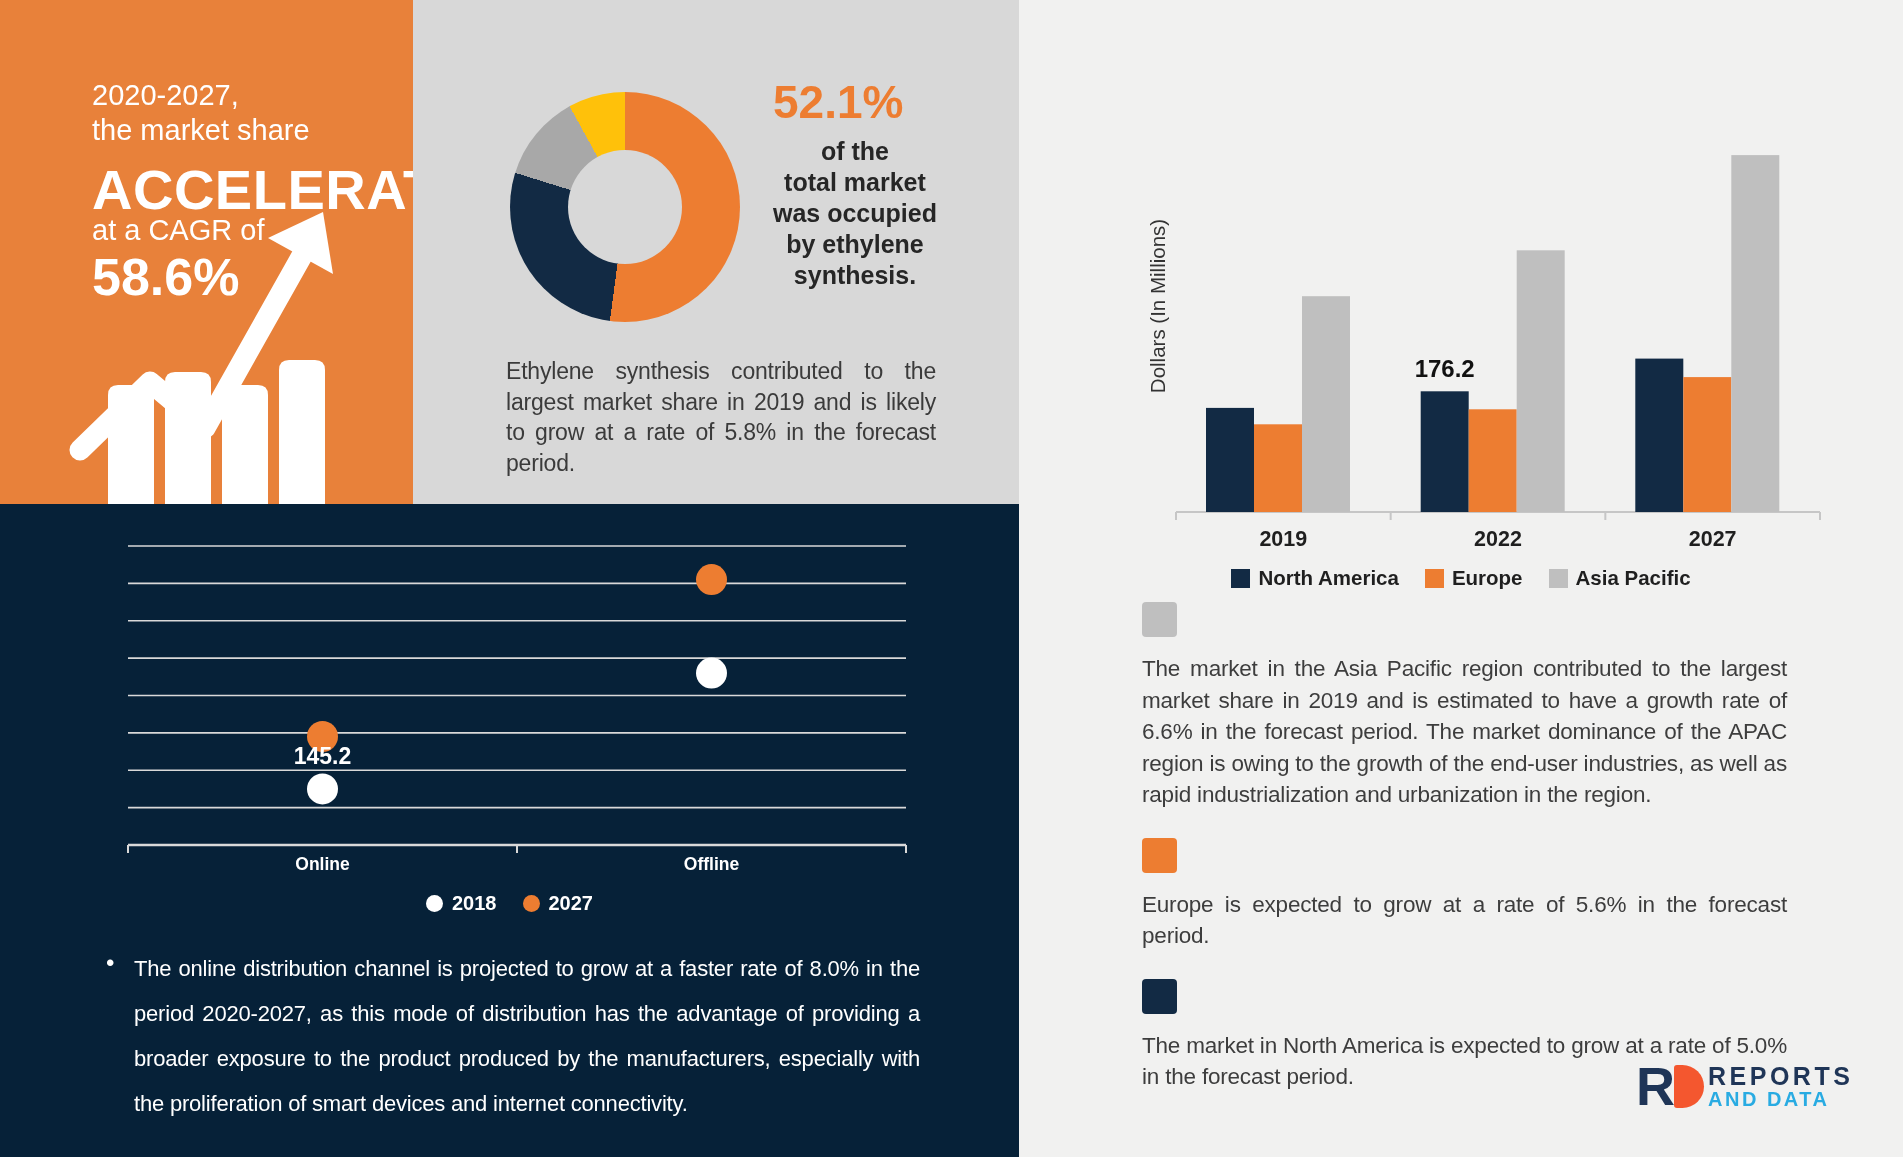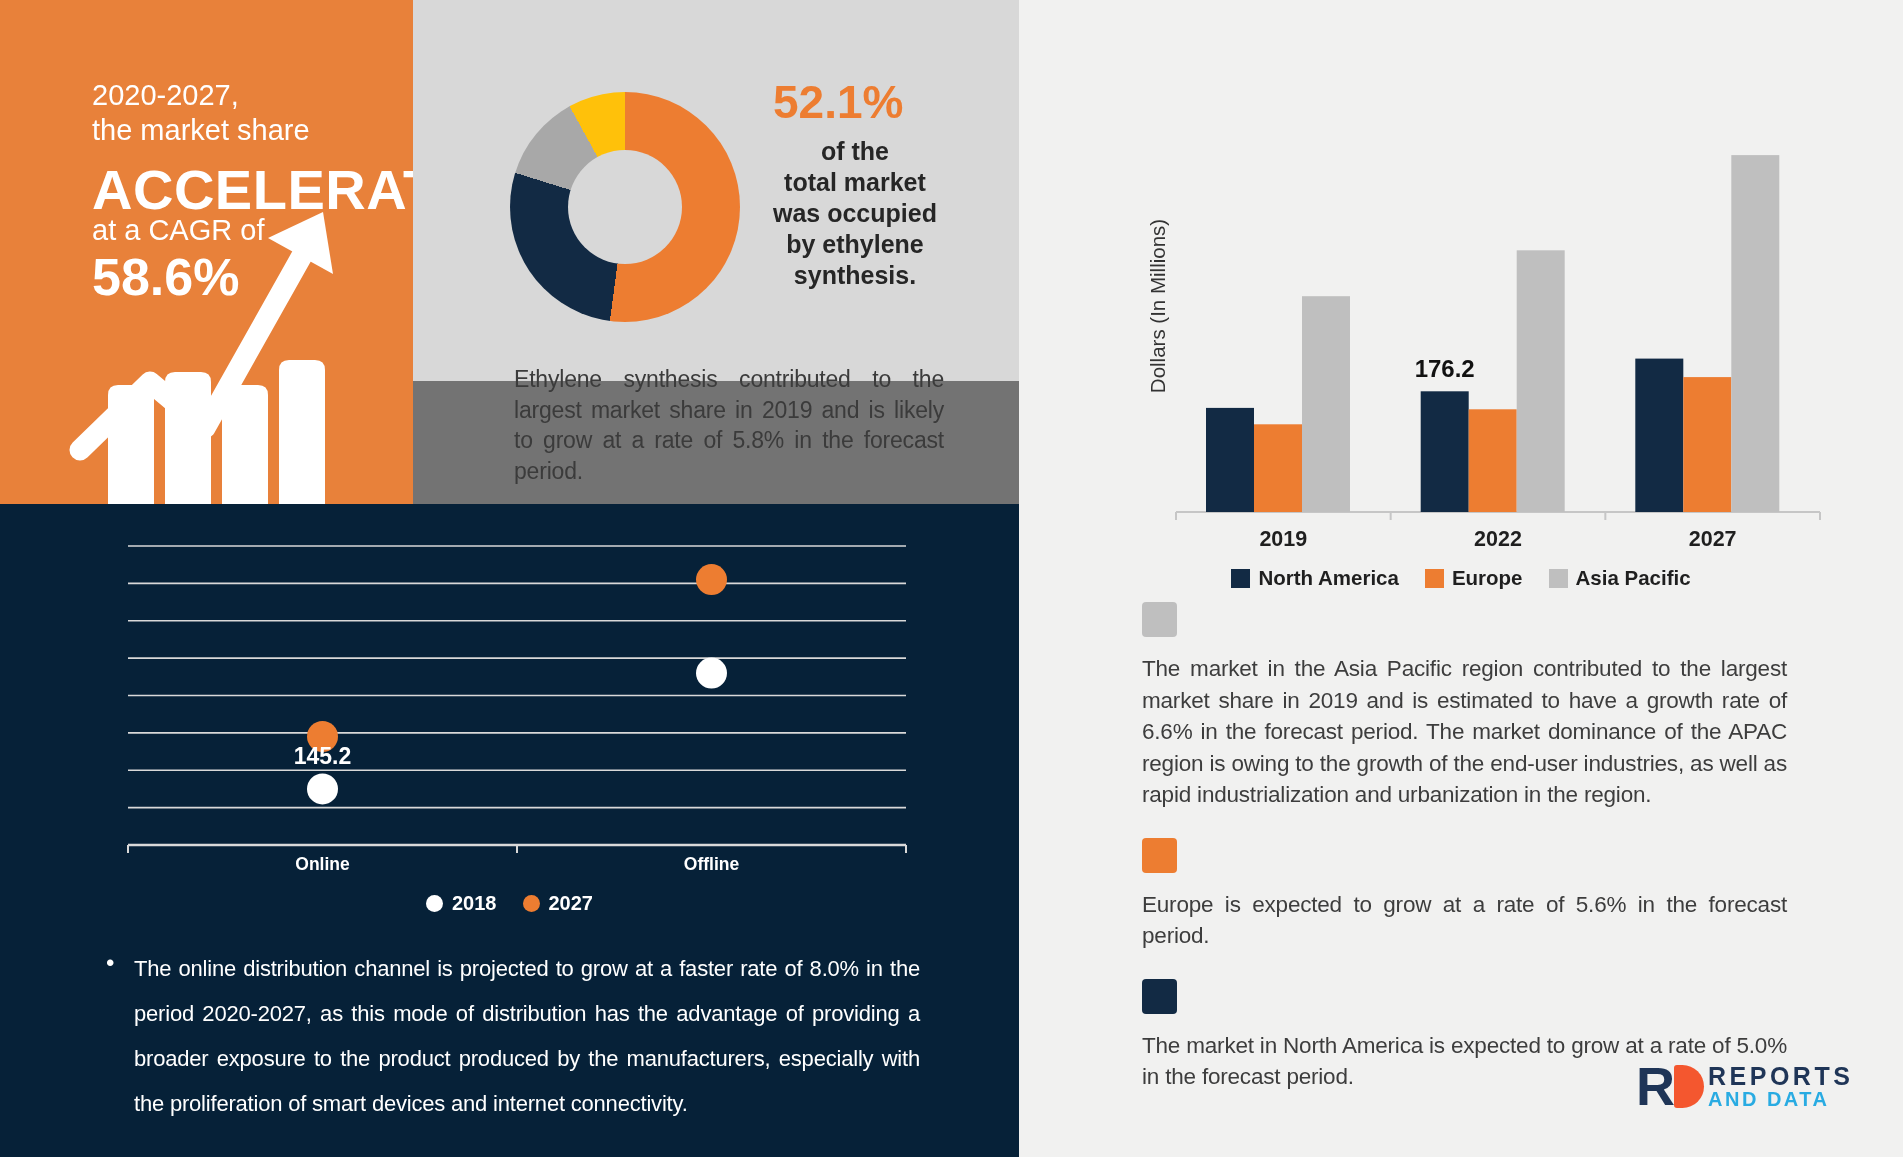--- a/index.html
+++ b/index.html
@@ -1,37 +1,37 @@
 <!DOCTYPE html>
 <html><head>
 <meta charset="utf-8">
 <style>
   html,body{margin:0;padding:0;background:#fff;font-family:"Liberation Sans",sans-serif;}
-  .page{position:relative;width:1903px;height:1157px;overflow:hidden;background:#737373;}
+  .page{position:relative;width:1903px;height:1157px;overflow:hidden;background:#4c1d95;}
   section{position:absolute;}
   .panel-orange{left:0;top:0;width:413px;height:504px;background:#E8813A;}
-  .panel-gray{left:413px;top:0;width:606px;height:381px;background:#D8D8D8;}
+  .panel-gray{left:413px;top:0;width:606px;height:504px;background:#D8D8D8;}
   .panel-navy{left:0;top:504px;width:1019px;height:653px;background:#062138;}
   .panel-right{left:1019px;top:0;width:884px;height:1157px;background:#F1F1F0;}
 
   
   .cagr{position:absolute;left:92px;top:78px;color:#fff;}
   .cagr-l1,.cagr-l2,.cagr-l4{font-size:29px;line-height:35px;}
   .cagr-l3{font-size:56px;font-weight:bold;line-height:47px;letter-spacing:.5px;margin-top:18px;}
   .cagr-l5{font-size:52px;font-weight:bold;line-height:58px;}
   .growth-icon{position:absolute;left:52px;top:210px;}
 
   
   .donut{position:absolute;left:97px;top:92px;width:230px;height:230px;border-radius:50%;}
   .donut-hole{position:absolute;left:58px;top:58px;width:114px;height:114px;border-radius:50%;background:#D8D8D8;}
   .stat{position:absolute;left:360px;top:76px;}
   .stat-value{font-size:46px;font-weight:bold;color:#ED7D31;line-height:52px;}
   .stat-caption div{font-size:25px;font-weight:bold;color:#262626;line-height:31px;text-align:center;}
   .stat-caption{margin-top:8px;}
-  .ethylene{position:absolute;left:85px;top:348px;width:430px;margin:16px;font-size:23px;line-height:30.5px;color:#3B3B3B;text-align:justify;letter-spacing:-.2px;}
+  .ethylene{position:absolute;left:85px;top:348px;width:430px;margin:8px;font-size:23px;line-height:30.5px;color:#3B3B3B;text-align:justify;letter-spacing:-.2px;}
 
   
   .dot-plot{position:absolute;left:0;top:0;}
   .dot-legend{position:absolute;left:0;top:388px;width:100%;display:flex;justify-content:center;gap:26px;}
   .dl-item{display:flex;align-items:center;gap:9px;color:#fff;font-weight:bold;font-size:20px;}
   .dl-swatch{width:17px;height:17px;border-radius:50%;}
   .bullet-left{position:absolute;left:106px;top:442px;display:flex;}
   .bullet-left .marker{color:#fff;font-size:24px;width:28px;line-height:33px;}
   .bullet-left p{margin:0;width:786px;font-size:22px;line-height:45px;color:#fff;text-align:justify;letter-spacing:-.2px;}
 

